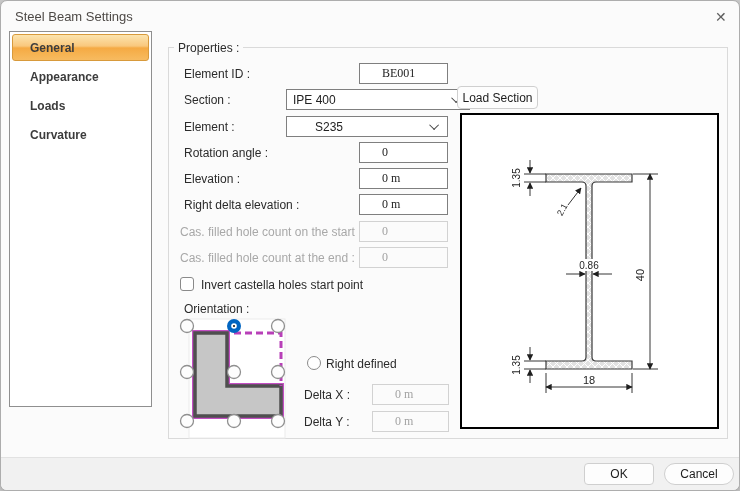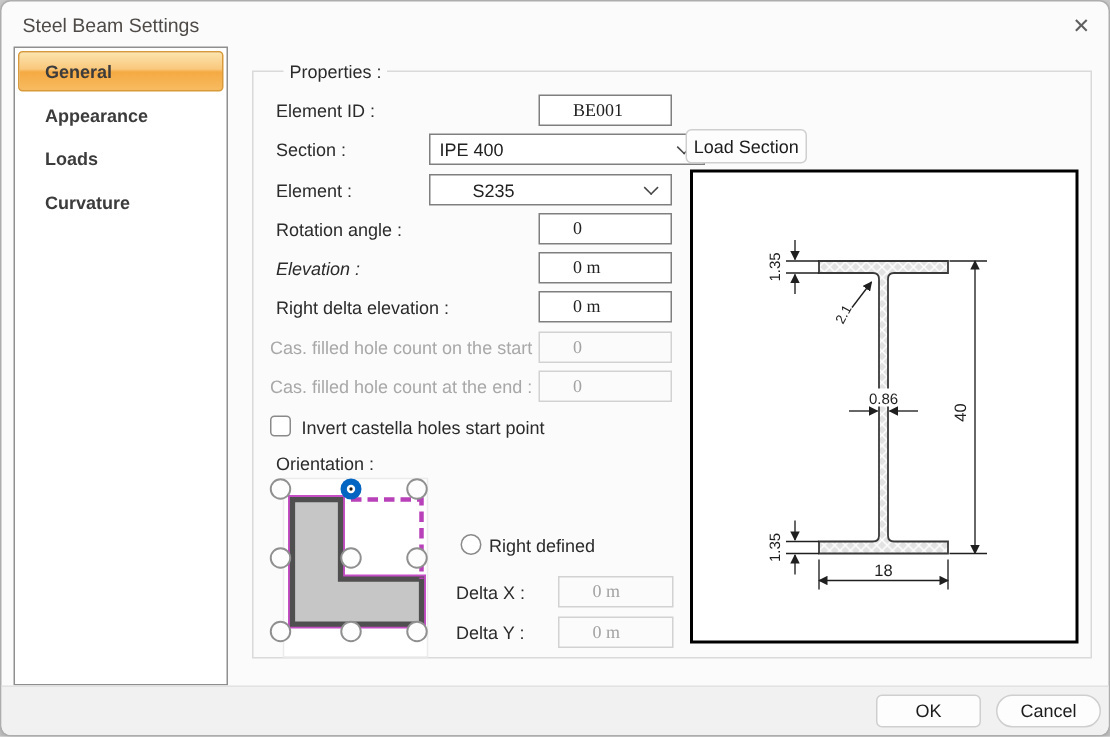--- a/index.html
+++ b/index.html
@@ -8,21 +8,21 @@
   .dialog {
     position:relative; width:740px; height:491px;
     background:#fbfbfb; border:1px solid #adadad; border-radius:7px;
     overflow:hidden; box-shadow:0 2px 8px rgba(0,0,0,.25);
   }
   .abs { position:absolute; }
   .titlebar-text { font-size:13px; color:#4e4a47; }
   .close-btn { font-size:14px; color:#5f5f5f; cursor:default; line-height:1; }
 
   .sidebar {
-    left:8px; top:30px; width:143px; height:426px;
+    left:8px; top:30px; width:143px; height:376px;
     background:#ffffff; border:1px solid #8f8f8f;
   }
   .side-item {
     position:relative; margin:2px 2px 0 2px; height:27px;
     display:flex; align-items:center; padding-left:17px;
     font-size:12px; font-weight:600; color:#3c3c3c; border:1px solid transparent;
     border-radius:3px;
   }
   .side-item.selected {
     border:1px solid #d89a3b;
@@ -79,27 +79,27 @@
       </div>
     <div class="side-item">
         <span>Loads</span>
       </div>
     <div class="side-item">
         <span>Curvature</span>
       </div>
   </div>
 
   <div class="abs groupbox" style="left:167px; top:46px; width:560px; height:392px;"></div>
-  <div class="abs group-label" style="left:188px; top:40px;text-align:right;">Properties :</div>
+  <div class="abs group-label" style="left:173px; top:40px;text-align:right;">Properties :</div>
 
   <div class="abs flabel" style="left:183px; top:66px;text-align:center;">Element ID :</div>
   <div class="abs flabel" style="left:183px; top:92px;">Section :</div>
   <div class="abs flabel" style="left:183px; top:119px;">Element :</div>
   <div class="abs flabel" style="left:183px; top:145px;">Rotation angle :</div>
-  <div class="abs flabel" style="left:183px; top:171px;font-style:italic;">Elevation :</div>
+  <div class="abs flabel" style="left:183px; top:171px;">Elevation :</div>
   <div class="abs flabel" style="left:183px; top:197px;">Right delta elevation :</div>
   <div class="abs flabel disabled" style="left:179px; top:224px;">Cas. filled hole count on the start :</div>
   <div class="abs flabel disabled" style="left:179px; top:250px;">Cas. filled hole count at the end :</div>
 
   <input class="abs tbox" style="left: 358px; top: 62px; width: 89px; height: 21px;" value="BE001">
   <div class="abs combo" style="left:285px; top:88px; width:184px; height:21px;">
     <span>IPE 400</span>
     <span class="chev"></span>
   </div>
   <div class="abs push-btn" style="left:456px; top:85px; width:81px; height:23px;">Load Section</div>

